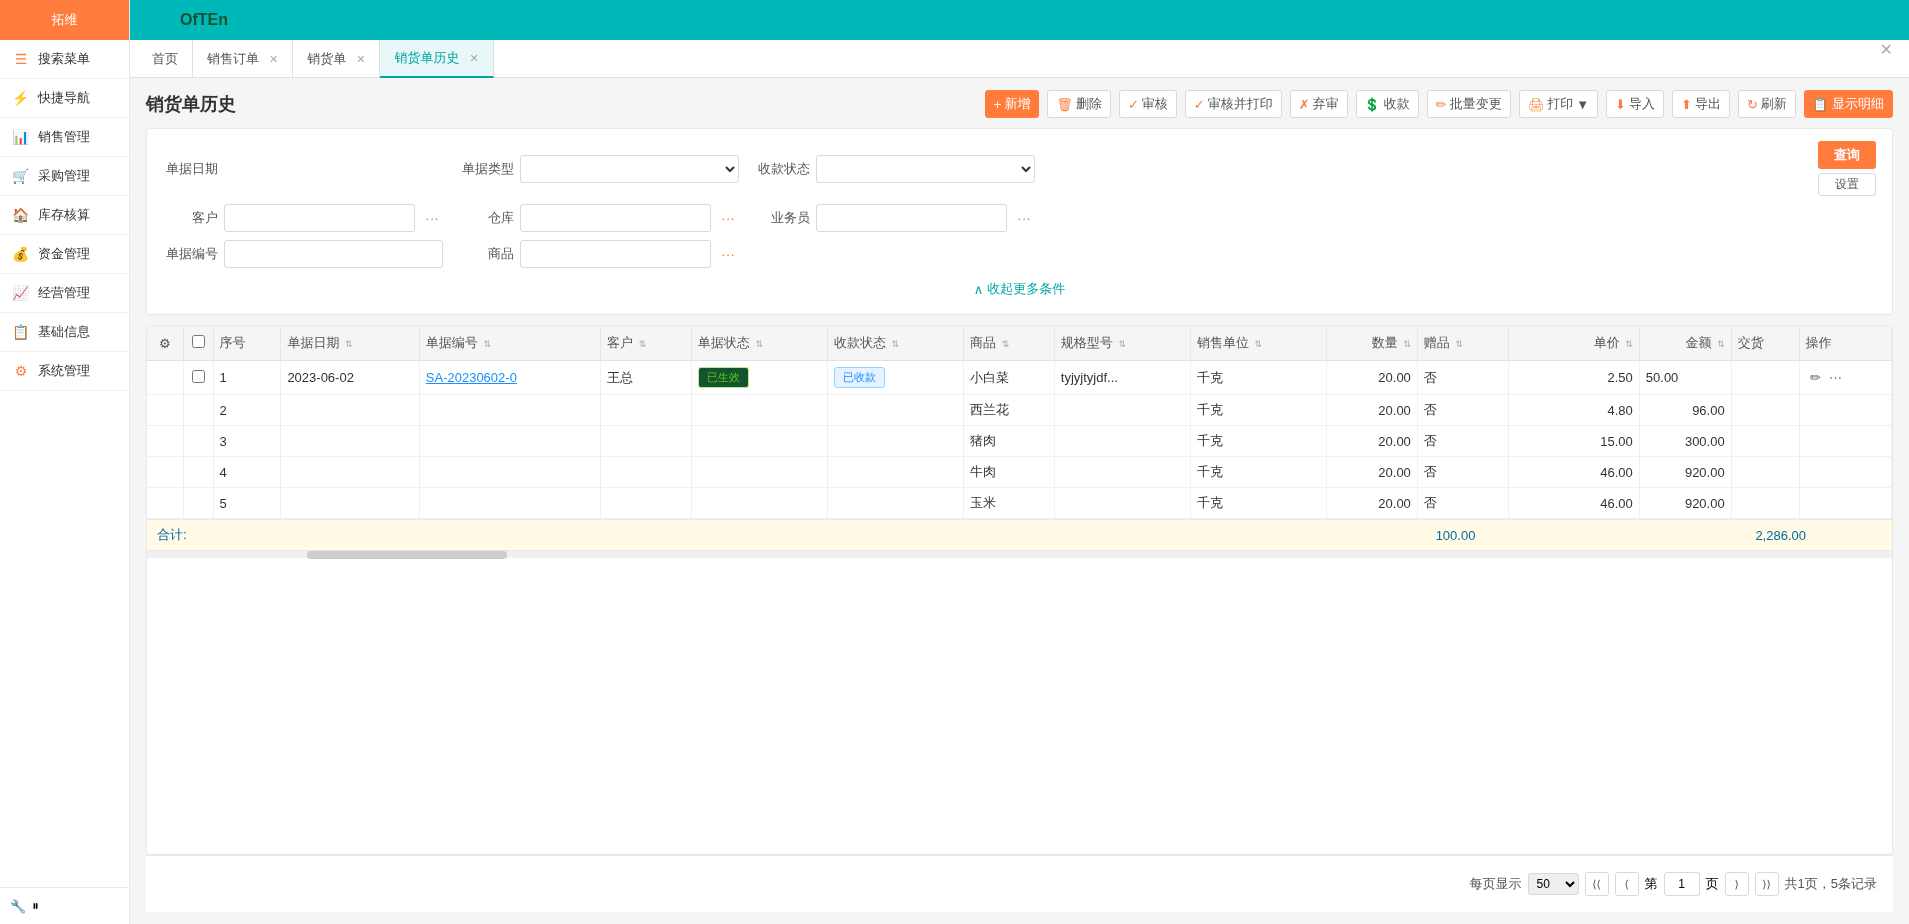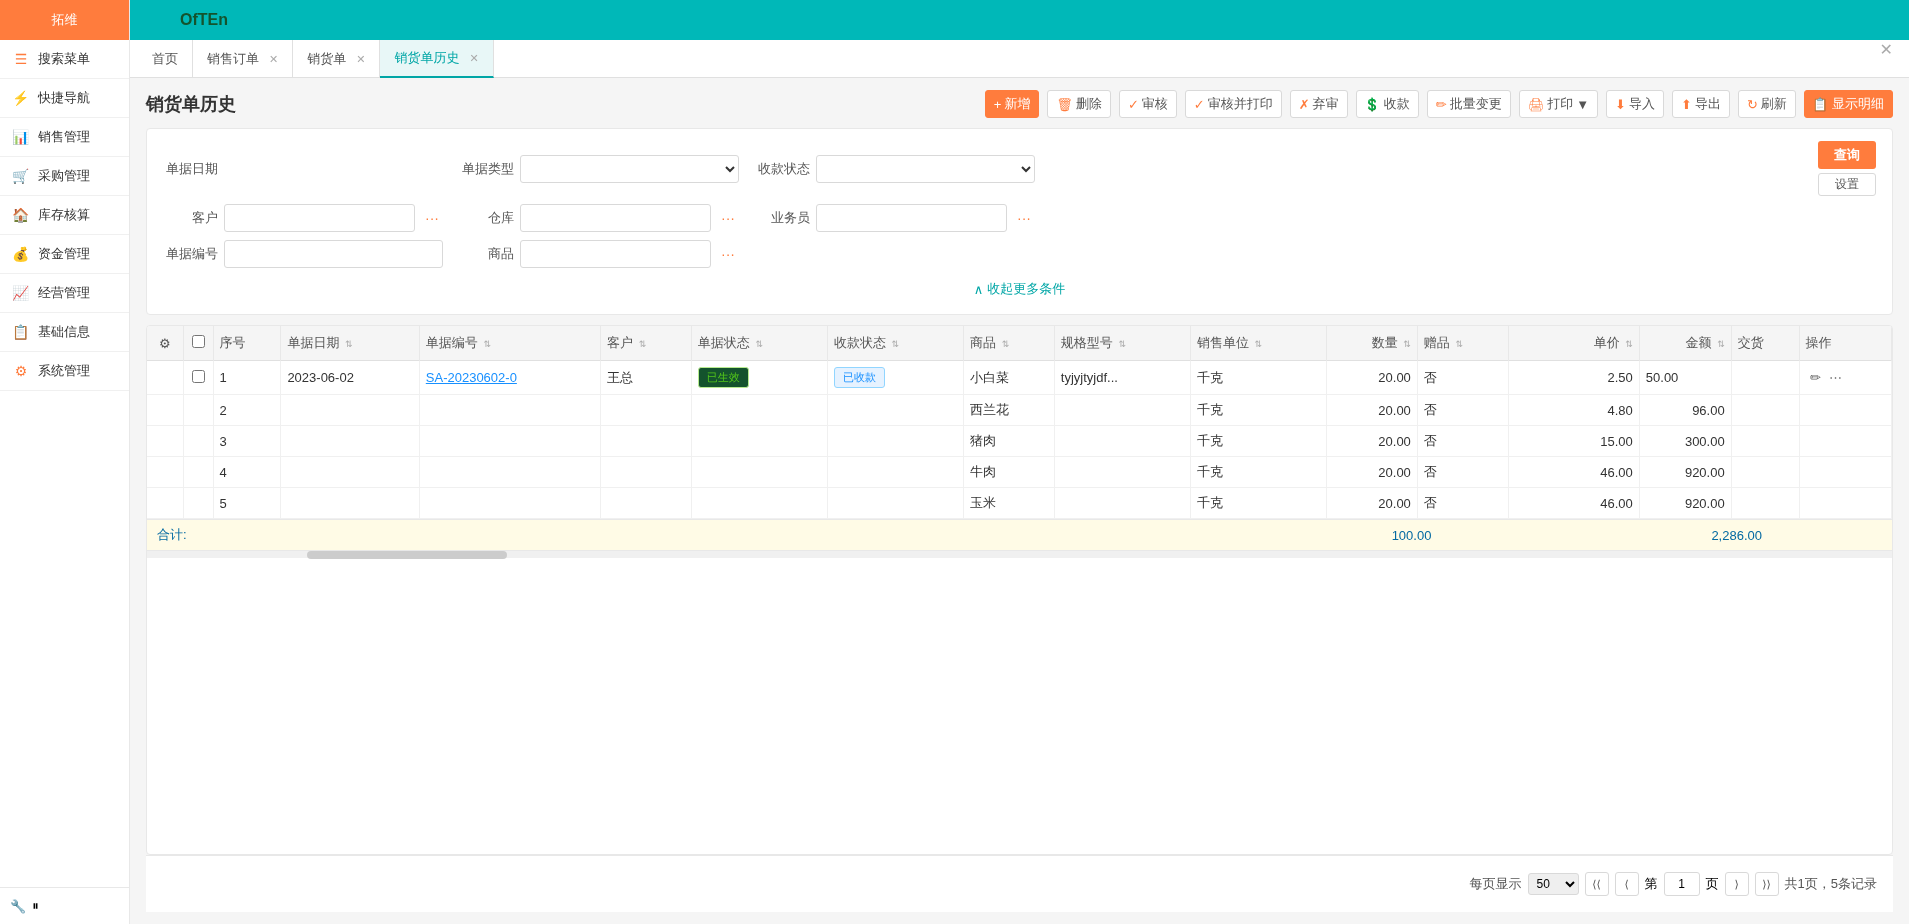--- a/index.html
+++ b/index.html
@@ -801,21 +801,21 @@
       
     </td>
   </tr>
           </tbody>
       </table>
 
       <div class="table-footer">
         <span style="width:60px;">合计:</span>
         <span style="flex:1;"></span>
         <span style="margin-right:280px;">100.00</span>
-        <span style="margin-right:120px;">2,286.00</span>
+        <span style="margin-right:76px;">2,286.00</span>
       </div>
 
       <div class="scrollbar-area">
         <div class="scrollbar-thumb"></div>
       </div>
     </div>
 
     <div class="pagination-bar">
       <span class="page-size-label">每页显示</span>
       <select class="page-size-select">

